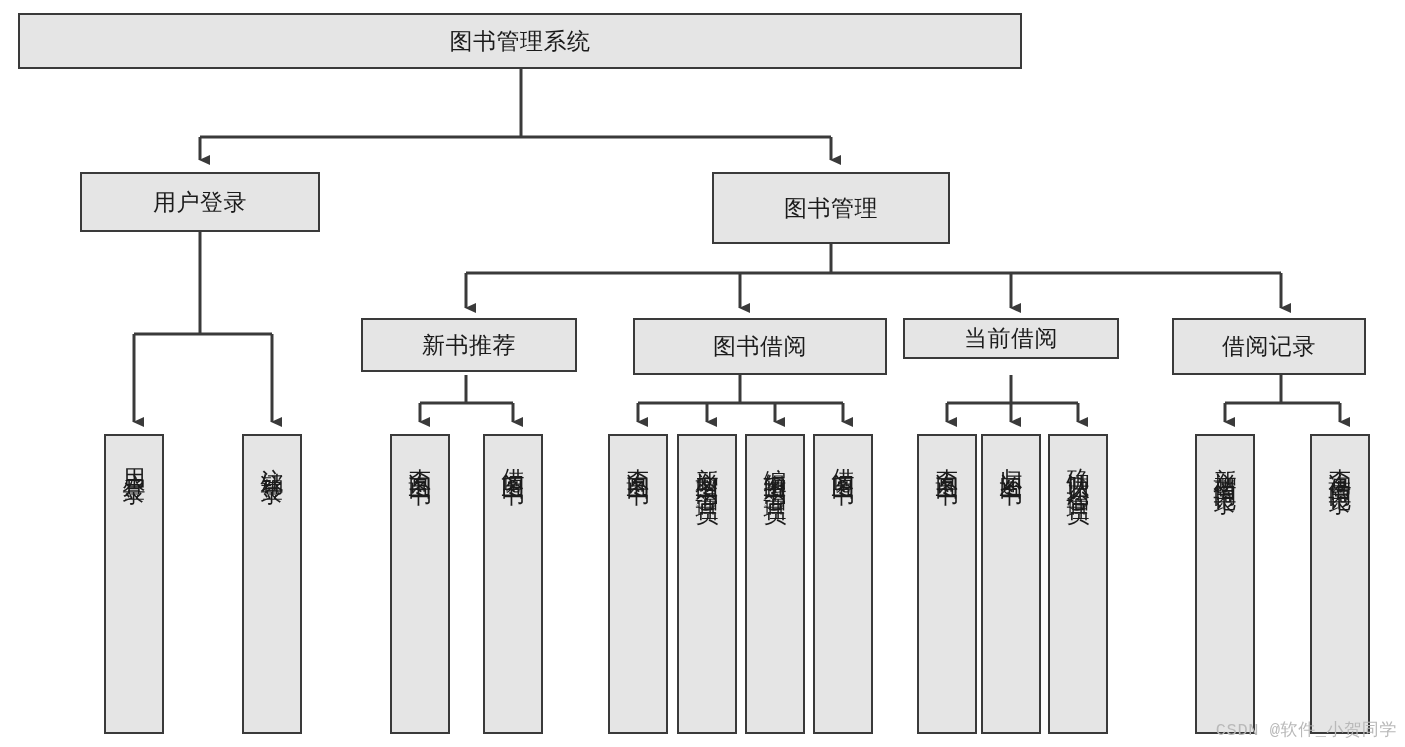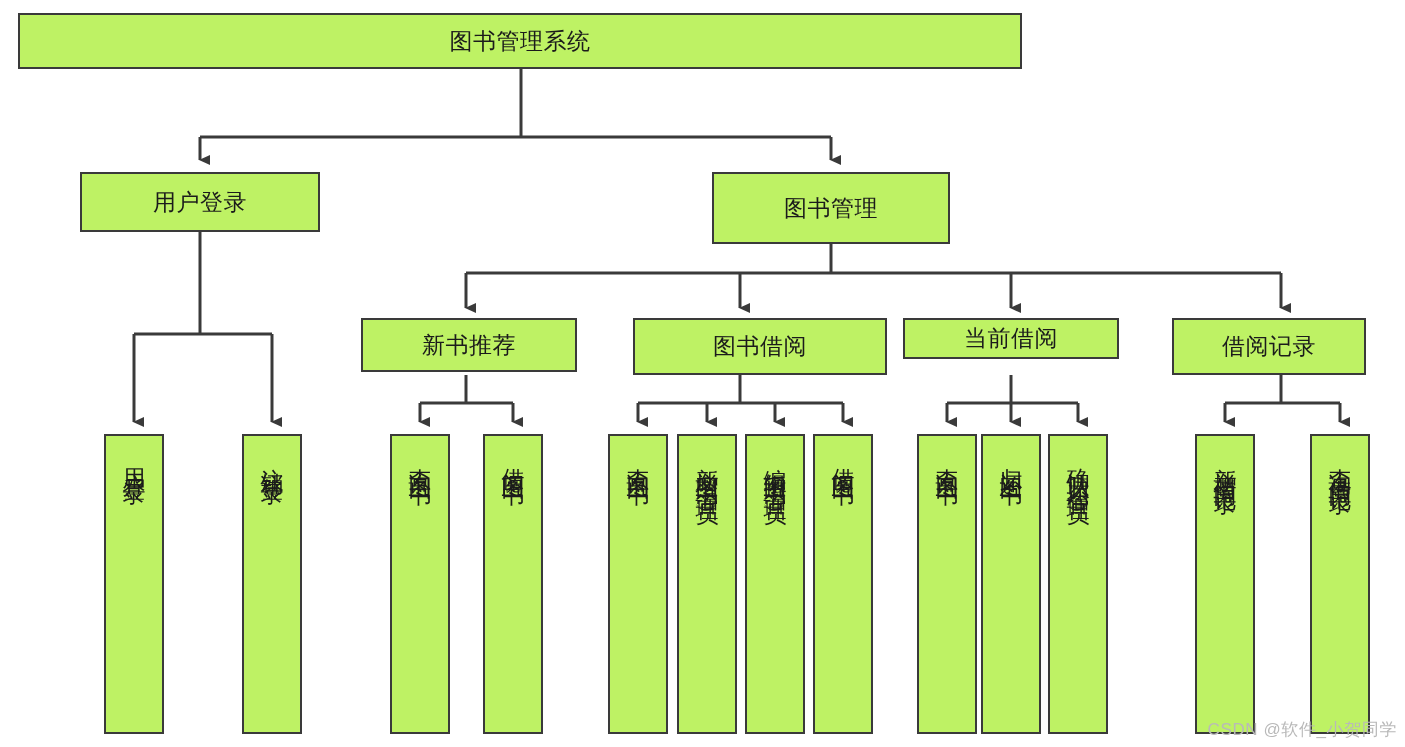--- a/index.html
+++ b/index.html
@@ -20,21 +20,21 @@
   #diagram-svg {
     position: absolute;
     left: 0;
     top: 0;
     width: 1405px;
     height: 747px;
   }
   .node {
     position: absolute;
     box-sizing: border-box;
-    background: #bef264;
+    background: #e5e5e5;
     border: 2px solid #3a3a3a;
     display: flex;
     align-items: center;
     justify-content: center;
     color: #1b1b1b;
   }
   .node-label {
     display: block;
     text-align: center;
     line-height: 1.22;
@@ -58,20 +58,21 @@
   }
   #watermark {
     position: absolute;
     right: 8px;
     bottom: 6px;
     font-size: 17px;
     color: #b9b9b9;
     letter-spacing: 0.6px;
     user-select: none;
     white-space: nowrap;
+    font-family: Liberation Mono, monospace;
   }
 </style>
 </head>
 <body>
 
 <div id="canvas">
 
   <svg id="diagram-svg" viewBox="0 0 1405 747" xmlns="http://www.w3.org/2000/svg">
     <defs>
       <marker id="arrowhead" markerWidth="10" markerHeight="11" refX="5" refY="10" orient="auto" markerUnits="userSpaceOnUse">

